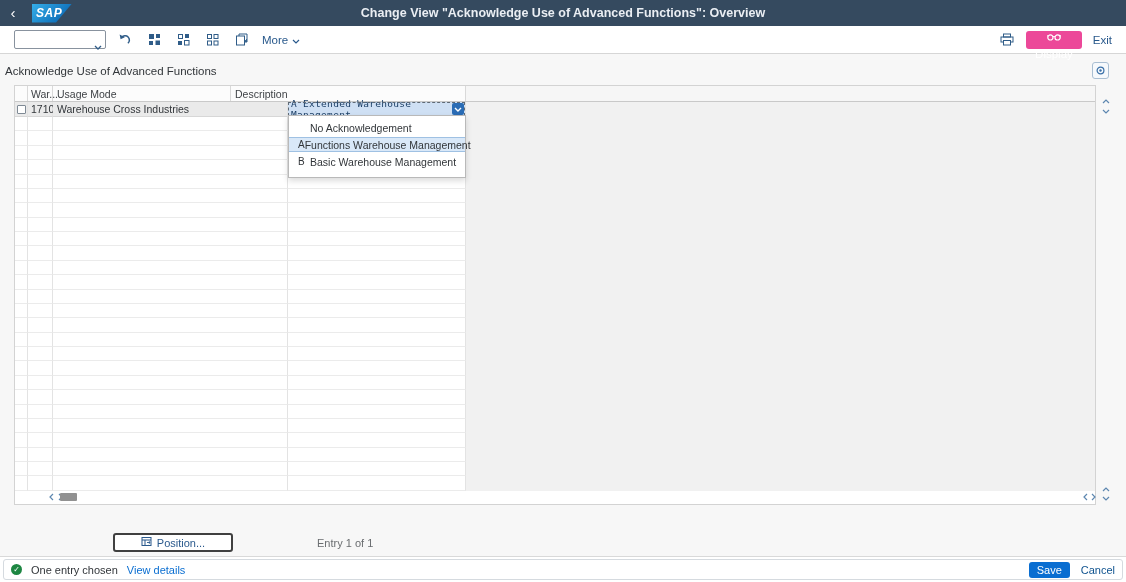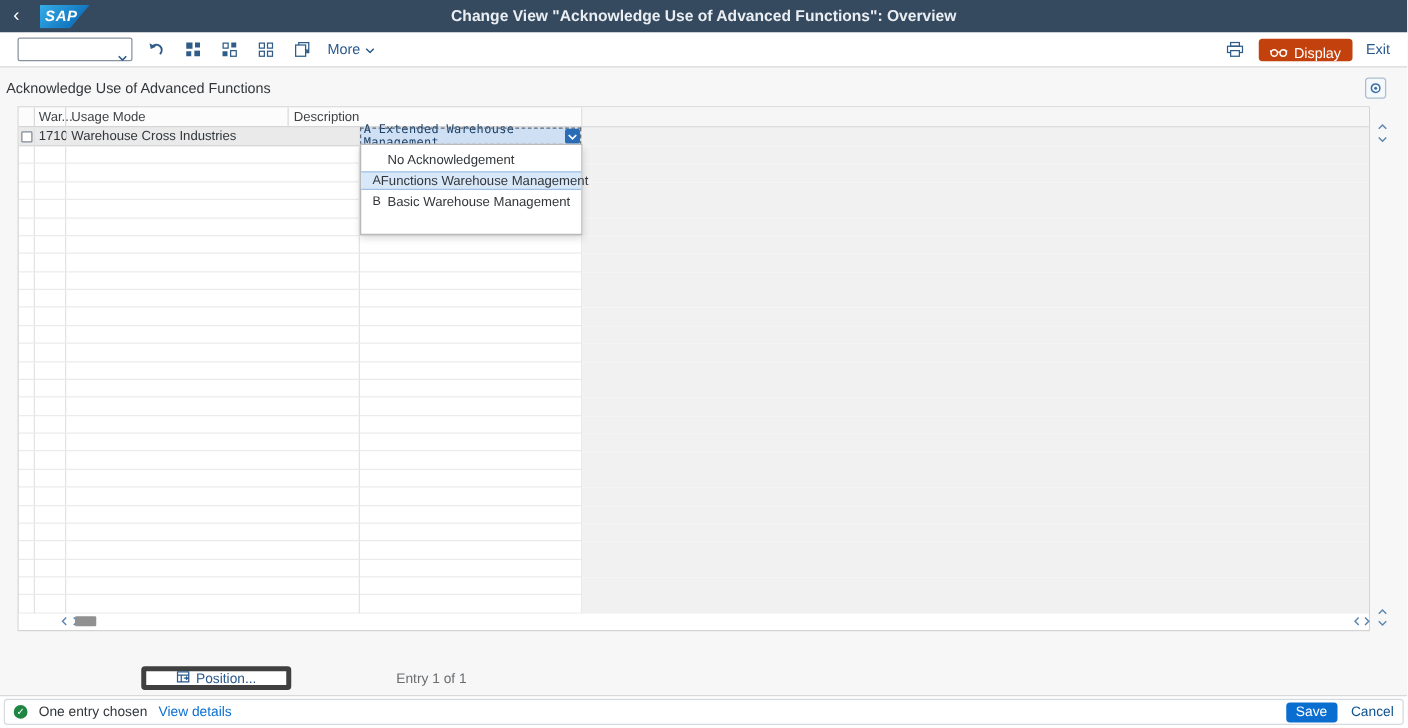--- a/index.html
+++ b/index.html
@@ -17,22 +17,22 @@
   
   .toolbar{position:absolute;top:26px;left:0;right:0;height:28px;background:#fff;border-bottom:1px solid #d6d6d6;
            display:flex;align-items:center;padding:0 14px;box-sizing:border-box;}
   .combobox{position:relative;width:90px;height:17px;border:1px solid #88929e;border-radius:2px;background:#fff;}
   .combobox input{position:absolute;inset:0;border:none;outline:none;width:72px;height:15px;font-size:11px;padding:0 3px;background:transparent;}
   .combobox .chev{position:absolute;right:3px;top:5px;color:#2f5c88;}
   .icon-grp{display:flex;align-items:center;gap:13px;margin-left:11px;color:#2f5c88;}
   .icon-btn{width:16px;height:16px;display:flex;align-items:center;justify-content:center;cursor:pointer;color:#2f5c88;background:none;border:none;padding:0;}
   .more-btn{display:flex;align-items:center;gap:4px;margin-left:13px;background:none;border:none;color:#29598c;font-size:11.5px;cursor:pointer;padding:0;font-family:inherit;}
   .tb-right{margin-left:auto;display:flex;align-items:center;gap:11px;}
-  .display-btn{display:flex;align-items:flex-end;gap:5px;height:18px;padding:0 9px;background:#c2410c;border:none;border-radius:3px;
-               color:#fff;font-size:11.5px;cursor:pointer;font-family:inherit;}
+  .display-btn{display:flex;align-items:center;gap:5px;height:18px;padding:0 9px;background:#ec4899;border:none;border-radius:3px;
+               color:#fff;font-size:11.5px;cursor:pointer;font-family:inherit;flex-direction:column;}
   .exit-btn{background:none;border:none;color:#29598c;font-size:11.5px;cursor:pointer;padding:0;font-family:inherit;}
 
   
   .section-title{position:absolute;left:5px;top:65px;font-size:11.5px;color:#32363a;}
   .gear-btn{position:absolute;left:1092px;top:62px;width:17px;height:17px;border:1px solid #a9bed2;border-radius:3px;
             background:#f6f9fc;color:#3a70a8;display:flex;align-items:center;justify-content:center;cursor:pointer;padding:0;}
 
   
   .table{position:absolute;left:14px;top:85px;width:1082px;background:#fff;border:1px solid #d3d3d3;box-sizing:border-box;}
   .thead{display:flex;height:15px;background:#fcfcfc;border-bottom:1px solid #c9c9c9;}
@@ -52,35 +52,35 @@
   .pl3{padding-left:3px;}.pl4{padding-left:4px;}
 
   
   .um-field{position:relative;width:100%;height:100%;background:#cfe0f4;outline:1px dashed #5f6a75;outline-offset:-1px;
             display:flex;align-items:center;font-family:"DejaVu Sans Mono","Liberation Mono",monospace;
             font-size:9.5px;letter-spacing:.3px;color:#1c3f66;padding-left:3px;box-sizing:border-box;cursor:pointer;}
   .um-btn{position:absolute;right:1px;top:1px;width:12px;height:12px;background:#2a6cb5;border-radius:2px;color:#fff;
           display:flex;align-items:center;justify-content:center;border:none;padding:0;cursor:pointer;}
 
   
-  .popup{position:absolute;left:288px;top:115px;width:178px;height:73px;background:#fff;border:1px solid #b9b9b9;
+  .popup{position:absolute;left:288px;top:115px;width:178px;height:63px;background:#fff;border:1px solid #b9b9b9;
          box-shadow:0 3px 6px rgba(0,0,0,.14);box-sizing:border-box;padding-top:2px;z-index:30;}
   .opt{height:15px;margin:2px 0;display:flex;align-items:center;font-size:10.5px;color:#32363a;cursor:pointer;box-sizing:border-box;}
   .opt .k{width:12px;margin-left:9px;font-size:10px;color:#32363a;}
   .opt .l{white-space:nowrap;}
   .opt.sel{background:#d9e8f8;border-top:1px solid #9fc1e3;border-bottom:1px solid #9fc1e3;}
 
   
   .hscroll{position:relative;height:13px;background:#fff;}
   .sc-btn{position:absolute;width:9px;height:9px;display:flex;align-items:center;justify-content:center;color:#5d87b0;cursor:pointer;background:none;border:none;padding:0;}
   .hthumb{position:absolute;left:45px;top:2.5px;width:17px;height:8px;background:#919191;border-radius:1px;cursor:grab;}
   .vbtn{position:absolute;width:10px;height:9px;display:flex;align-items:center;justify-content:center;color:#5d87b0;cursor:pointer;background:none;border:none;padding:0;}
 
   
-  .pos-btn{position:absolute;left:113px;top:533px;width:120px;height:19px;background:#fff;border:4px solid #404040;border-radius:3px;
+  .pos-btn{position:absolute;left:113px;top:533px;width:120px;height:19px;background:#fff;border:2px solid #404040;border-radius:3px;
            color:#2a598c;font-size:11px;display:flex;align-items:center;justify-content:center;gap:5px;cursor:pointer;font-family:inherit;}
   .entry-info{position:absolute;left:317px;top:537px;font-size:11px;color:#6a6d70;}
 
   
   .statusbar{position:absolute;left:0;right:0;bottom:0;height:25px;background:#fff;border-top:1px solid #d9d9d9;}
   .sb-box{position:absolute;left:3px;right:3px;top:2px;bottom:2px;border:1px solid #d5dadf;border-radius:3px;pointer-events:none;}
   .sb-inner{position:relative;display:flex;align-items:center;height:100%;padding:0 11px;box-sizing:border-box;gap:9px;}
   .ok-ico{width:11px;height:11px;border-radius:50%;background:#1d8642;color:#fff;font-size:8px;line-height:11px;text-align:center;flex:none;}
   .sb-msg{font-size:11px;color:#32363a;}
   .sb-link{font-size:11px;color:#0a6ed1;cursor:pointer;}

